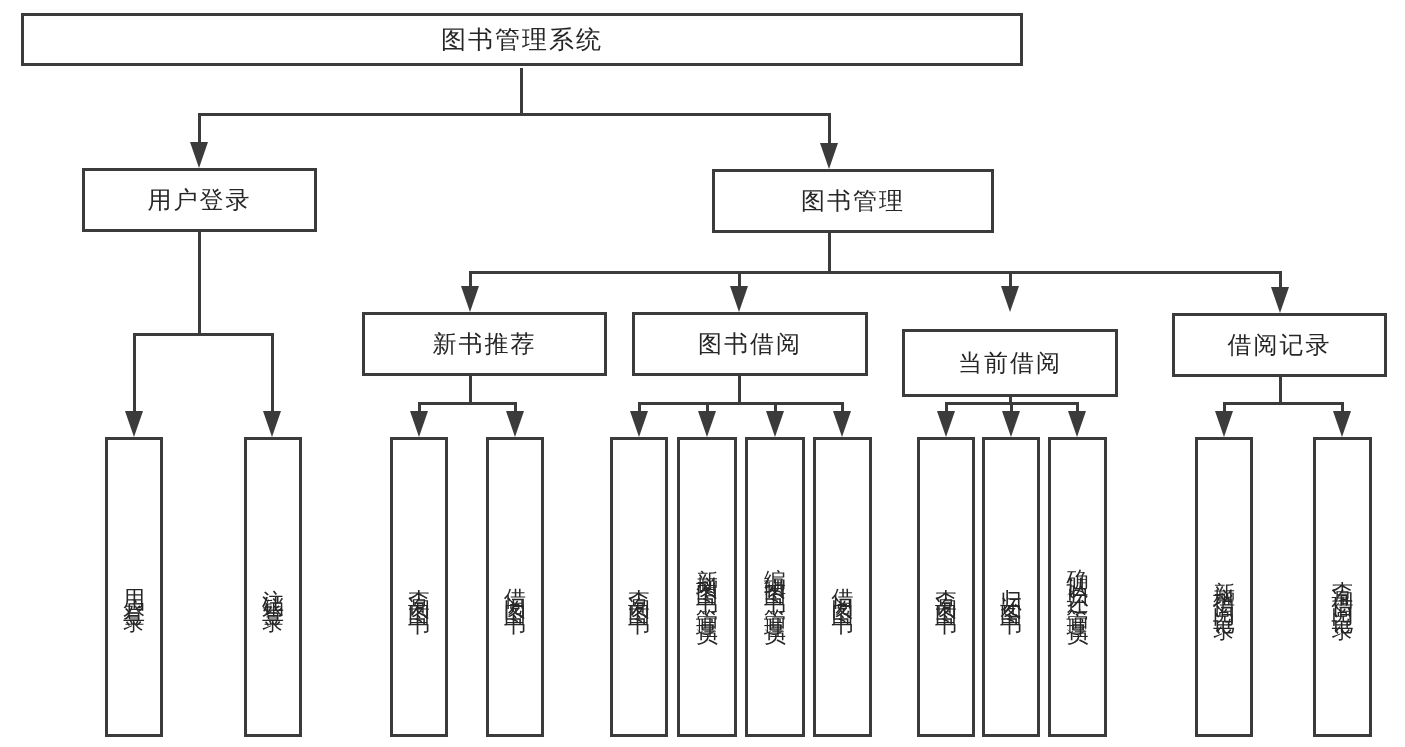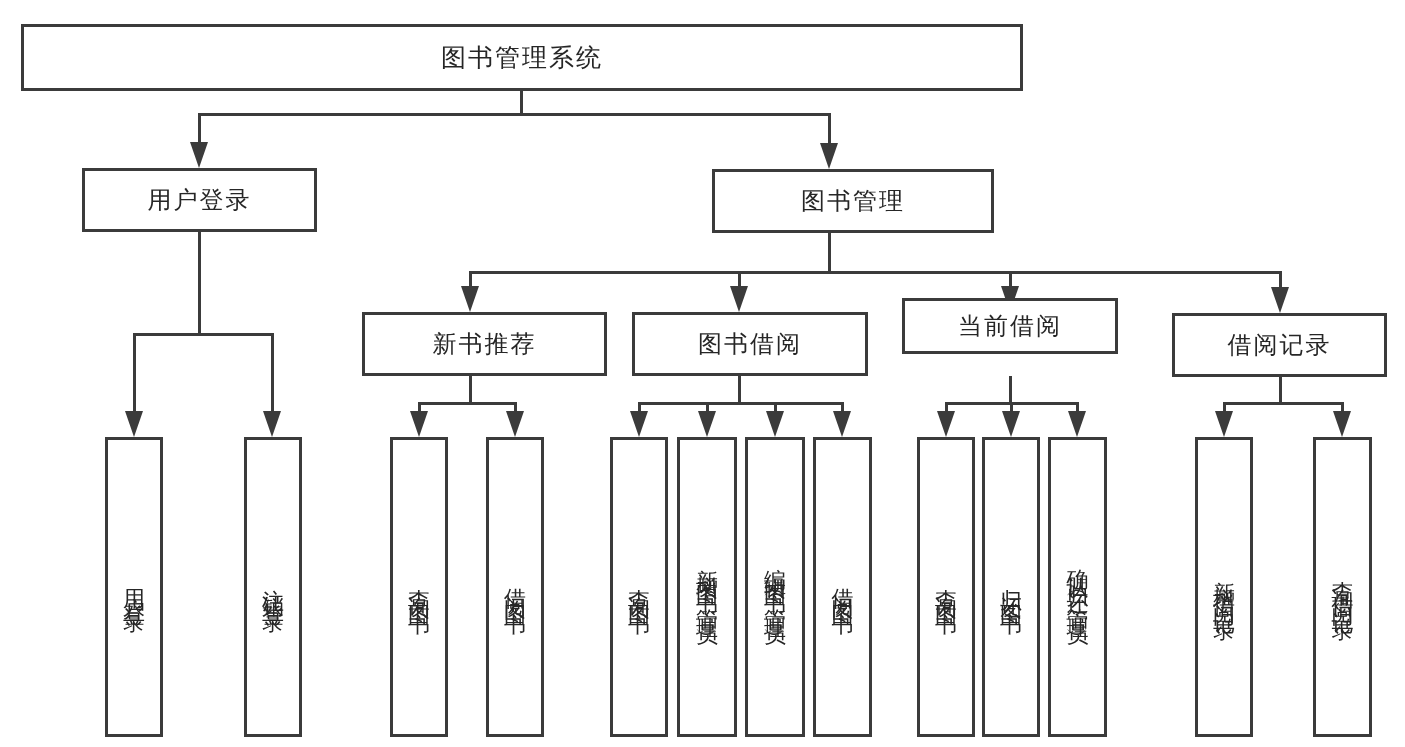--- a/index.html
+++ b/index.html
@@ -82,28 +82,28 @@
   <div class="vline" style="left:1076px;top:402px;height:16px"></div>
   <div class="arrow" style="left:1068px;top:411px"></div>
 
   <div class="vline" style="left:1279px;top:376px;height:29px"></div>
   <div class="hline" style="left:1223px;top:402px;width:121px"></div>
   <div class="vline" style="left:1223px;top:402px;height:16px"></div>
   <div class="arrow" style="left:1215px;top:411px"></div>
   <div class="vline" style="left:1341px;top:402px;height:16px"></div>
   <div class="arrow" style="left:1333px;top:411px"></div>
 
-  <div class="box root-box" style="left:21px;top:24px;width:1002px;height:67px">图书管理系统</div>
+  <div class="box root-box" style="left:21px;top:13px;width:1002px;height:53px">图书管理系统</div>
 
   <div class="box" style="left:82px;top:168px;width:235px;height:64px">用户登录</div>
   <div class="box" style="left:712px;top:169px;width:282px;height:64px">图书管理</div>
 
   <div class="box" style="left:362px;top:312px;width:245px;height:64px">新书推荐</div>
   <div class="box" style="left:632px;top:312px;width:236px;height:64px">图书借阅</div>
-  <div class="box" style="left:902px;top:298px;width:216px;height:56px">当前借阅</div>
+  <div class="box" style="left:902px;top:329px;width:216px;height:68px">当前借阅</div>
   <div class="box" style="left:1172px;top:313px;width:215px;height:64px">借阅记录</div>
 
   <div class="box leaf" style="left:105px;top:437px;width:58px;height:300px">
     <span class="vtext">用户登录</span>
   </div>
   <div class="box leaf" style="left:244px;top:437px;width:58px;height:300px">
     <span class="vtext">注销登录</span>
   </div>
 
   <div class="box leaf" style="left:390px;top:437px;width:58px;height:300px">

